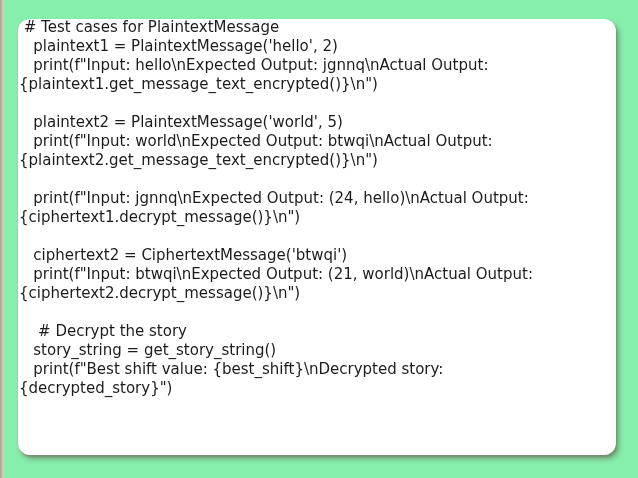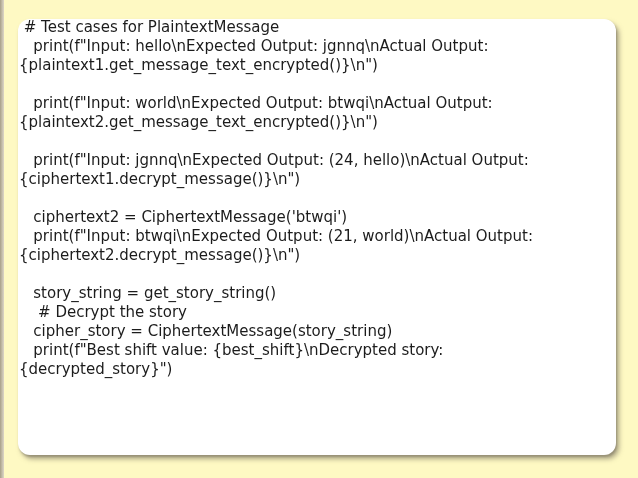--- a/index.html
+++ b/index.html
@@ -9,21 +9,21 @@
   body {
     width: 638px;
     height: 478px;
     overflow: hidden;
     font-family: "DejaVu Sans", "Liberation Sans", sans-serif;
   }
   .slide {
     position: relative;
     width: 638px;
     height: 478px;
-    background: #fef9c3;
+    background: #86efac;
     overflow: hidden;
   }
   .slide-left-edge {
     position: absolute;
     left: 0;
     top: 0;
     width: 4px;
     height: 478px;
     background: linear-gradient(to right, #a79f88 0%, #c6bfac 55%, #ddd6c7 100%);
   }
@@ -53,32 +53,33 @@
   }
 </style>
 </head>
 <body>
 
 <div class="slide">
   <div class="slide-left-edge"></div>
   <div class="code-card"></div>
   <div class="code-text">
     <div class="code-line"> # Test cases for PlaintextMessage</div>
+    <div class="code-line">   plaintext1 = PlaintextMessage('hello', 2)</div>
     <div class="code-line">   print(f"Input: hello\nExpected Output: jgnnq\nActual Output:</div>
     <div class="code-line">{plaintext1.get_message_text_encrypted()}\n")</div>
     <div class="code-line"></div>
+    <div class="code-line">   plaintext2 = PlaintextMessage('world', 5)</div>
     <div class="code-line">   print(f"Input: world\nExpected Output: btwqi\nActual Output:</div>
     <div class="code-line">{plaintext2.get_message_text_encrypted()}\n")</div>
     <div class="code-line"></div>
     <div class="code-line">   print(f"Input: jgnnq\nExpected Output: (24, hello)\nActual Output:</div>
     <div class="code-line">{ciphertext1.decrypt_message()}\n")</div>
     <div class="code-line"></div>
     <div class="code-line">   ciphertext2 = CiphertextMessage('btwqi')</div>
     <div class="code-line">   print(f"Input: btwqi\nExpected Output: (21, world)\nActual Output:</div>
     <div class="code-line">{ciphertext2.decrypt_message()}\n")</div>
     <div class="code-line"></div>
+    <div class="code-line">    # Decrypt the story</div>
     <div class="code-line">   story_string = get_story_string()</div>
-    <div class="code-line">    # Decrypt the story</div>
-    <div class="code-line">   cipher_story = CiphertextMessage(story_string)</div>
     <div class="code-line">   print(f"Best shift value: {best_shift}\nDecrypted story:</div>
     <div class="code-line">{decrypted_story}")</div>
   </div>
 </div>
 
 </body></html>

